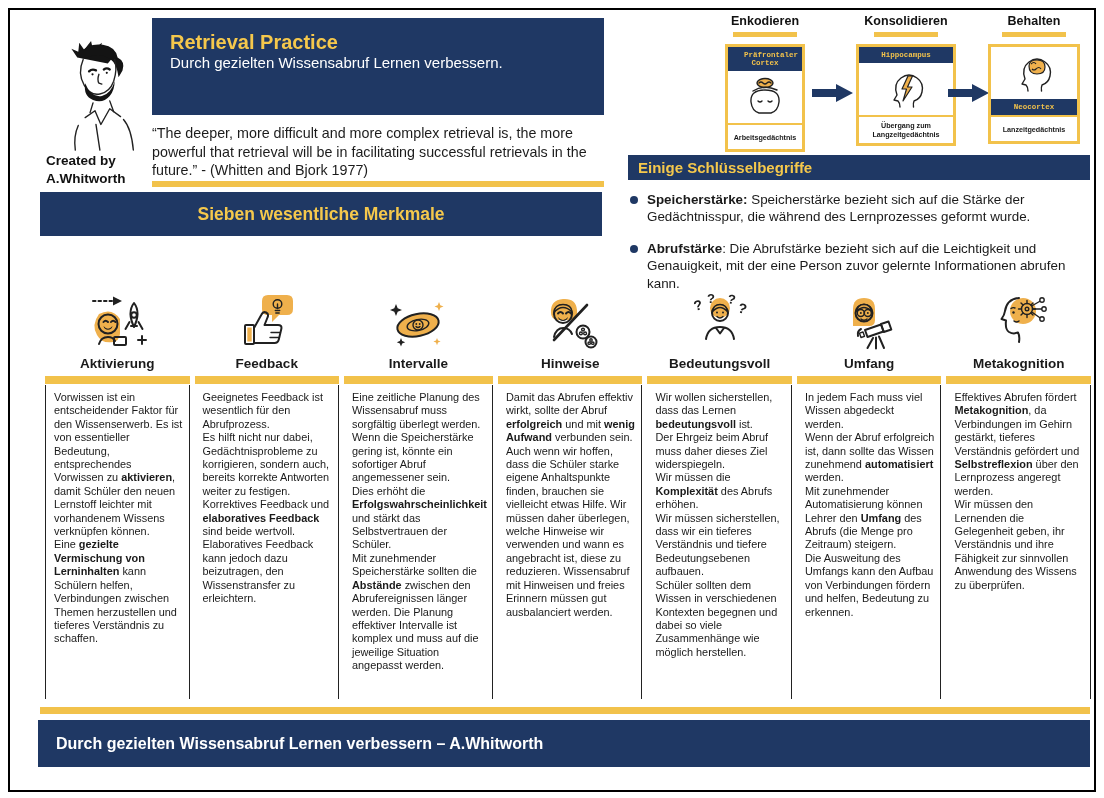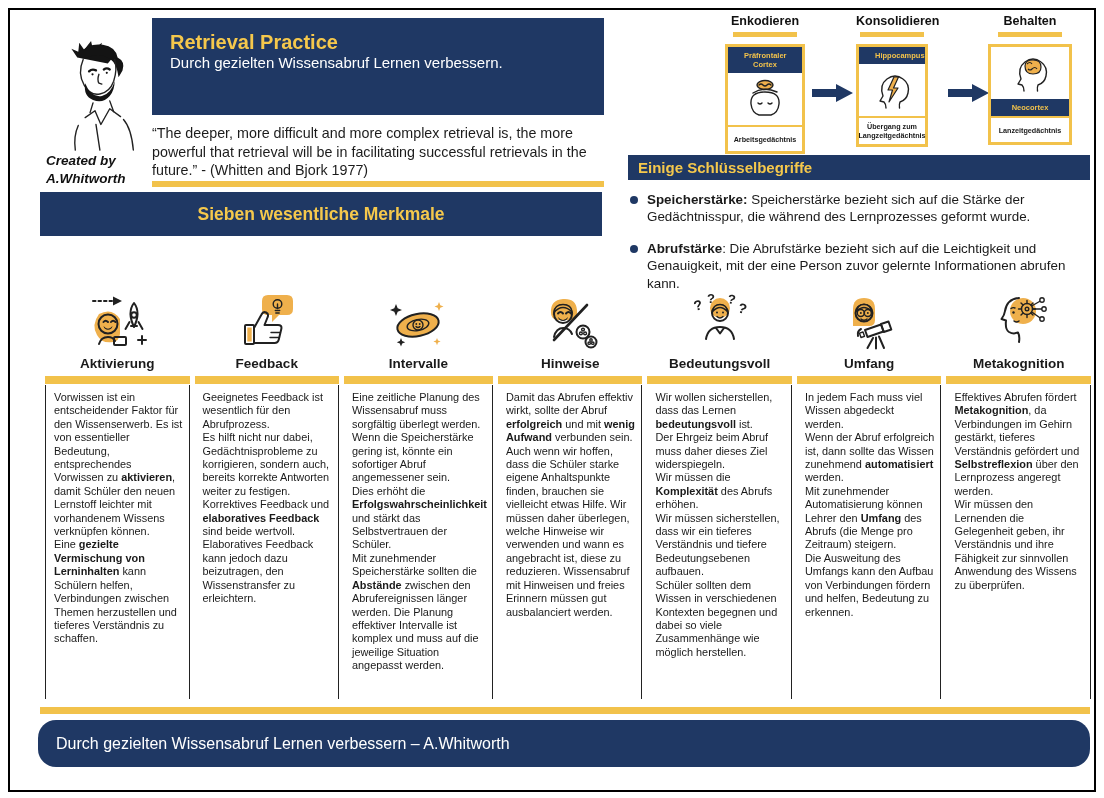--- a/index.html
+++ b/index.html
@@ -2,37 +2,37 @@
 <html><head>
 <meta charset="utf-8">
 <style>
   html,body{margin:0;padding:0;background:#fff;}
   #canvas{position:relative;width:1104px;height:798px;background:#fff;
     font-family:"Liberation Sans",sans-serif;color:#1a1a1a;overflow:hidden;}
   .frame{position:absolute;left:8px;top:8px;right:8px;bottom:6px;border:2px solid #000;pointer-events:none;}
 
   
   .portrait{position:absolute;left:48px;top:34px;width:92px;height:118px;}
-  .created-by{position:absolute;left:46px;top:152px;width:120px;font-weight:bold;font-size:13.5px;line-height:1.3;color:#111;font-style:italic;}
+  .created-by{position:absolute;left:46px;top:152px;width:120px;font-weight:bold;font-size:13.5px;line-height:1.3;color:#111;}
   .title-box{position:absolute;left:152px;top:18px;width:452px;height:97px;background:#1f3864;box-sizing:border-box;padding:13px 18px;}
   .title-box .title{color:#f5c84c;font-size:20px;font-weight:bold;}
   .title-box .subtitle{color:#fff;font-size:15px;}
   .quote{position:absolute;left:152px;top:124px;width:458px;font-size:14.3px;line-height:1.3;color:#1c1c1c;}
   .stripe{background:#f2c24b;position:absolute;}
   .quote-stripe{left:152px;top:181px;width:452px;height:6px;}
 
   
   .stage{position:absolute;top:14px;text-align:center;}
   .stage .phase{font-weight:bold;font-size:12.5px;color:#111;}
   .stage .phase-bar{width:64px;height:5px;background:#f2c24b;margin:4px auto 7px auto;}
   .card{border:3px solid #f2c24b;background:#fff;}
-  .card .region{background:#1f3864;color:#f2c24b;font-weight:bold;font-size:7.5px;padding:4px 16px;}
+  .card .region{background:#1f3864;color:#f2c24b;font-weight:bold;font-size:7.5px;padding:4px 16px;font-family:Liberation Mono, monospace;}
   .card .icon-cell{height:52px;display:flex;align-items:center;justify-content:center;}
   .card .mem-label{border-top:2px solid #f2c24b;font-weight:bold;font-size:7.2px;padding:4px 16px;min-height:16px;display:flex;align-items:center;justify-content:center;line-height:1.25;}
-  .stage1{left:725px;width:80px;} .stage2{left:856px;width:72px;} .stage3{left:988px;width:84px;}
+  .stage1{left:725px;width:80px;} .stage2{left:856px;width:100px;} .stage3{left:988px;width:92px;}
   .flow-arrow{position:absolute;top:84px;}
   .arrow1{left:812px;} .arrow2{left:948px;}
 
   
   .terms-banner{position:absolute;left:628px;top:155px;width:462px;height:25px;background:#1f3864;color:#f5c84c;font-weight:bold;font-size:15px;line-height:25px;padding-left:10px;box-sizing:border-box;}
   .terms-list{position:absolute;left:628px;top:191px;width:466px;}
   .term-item{display:flex;margin-bottom:15px;font-size:13.4px;line-height:1.28;}
   .term-bullet{width:8px;height:8px;border-radius:50%;background:#1f3864;margin:5px 9px 0 2px;flex:none;}
   .term-item b{font-weight:bold;}
 
@@ -43,21 +43,21 @@
   .col-icon{height:62px;display:flex;align-items:flex-end;justify-content:center;}
   .col-title{font-weight:bold;font-size:13.5px;text-align:center;margin-top:4px;height:17px;}
   .col-bar{height:8px;background:#f2c24b;margin-top:3px;}
   .col-body{margin-top:1px;border-right:1px solid #222;height:314px;box-sizing:border-box;
     padding:6px 5px 0 8px;font-size:10.9px;line-height:1.23;white-space:pre-line;overflow:hidden;}
   .col:first-child .col-body{border-left:1px solid #222;}
   .b{font-weight:bold;}
 
   
   .footer-stripe{left:40px;top:707px;width:1050px;height:7px;}
-  .footer{position:absolute;left:38px;top:720px;width:1052px;height:47px;background:#1f3864;display:flex;align-items:center;box-sizing:border-box;padding-left:18px;color:#fff;font-weight:normal;font-size:16px;border-radius:18px;}
+  .footer{position:absolute;left:38px;top:720px;width:1052px;height:47px;background:#1f3864;display:flex;align-items:center;box-sizing:border-box;padding-left:18px;color:#fff;font-weight:bold;font-size:16px;}
 
   svg{display:block;}
   .ic{stroke:#212121;stroke-width:2;fill:none;stroke-linecap:round;stroke-linejoin:round;}
   .ic1{stroke:#212121;stroke-width:1.4;fill:none;stroke-linecap:round;stroke-linejoin:round;}
 </style>
 </head>
 <body>
 
 <div id="canvas">
   <div class="frame"></div>

